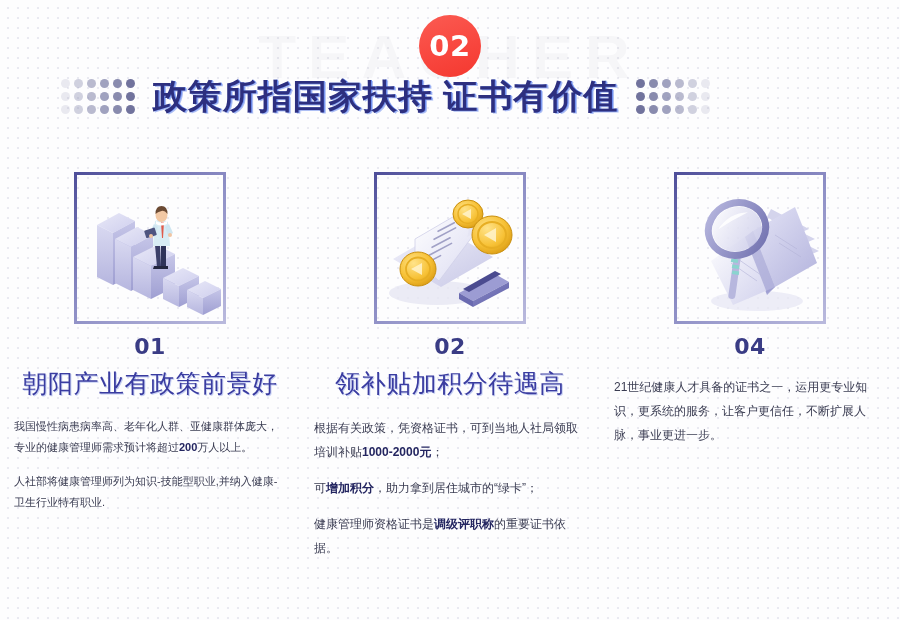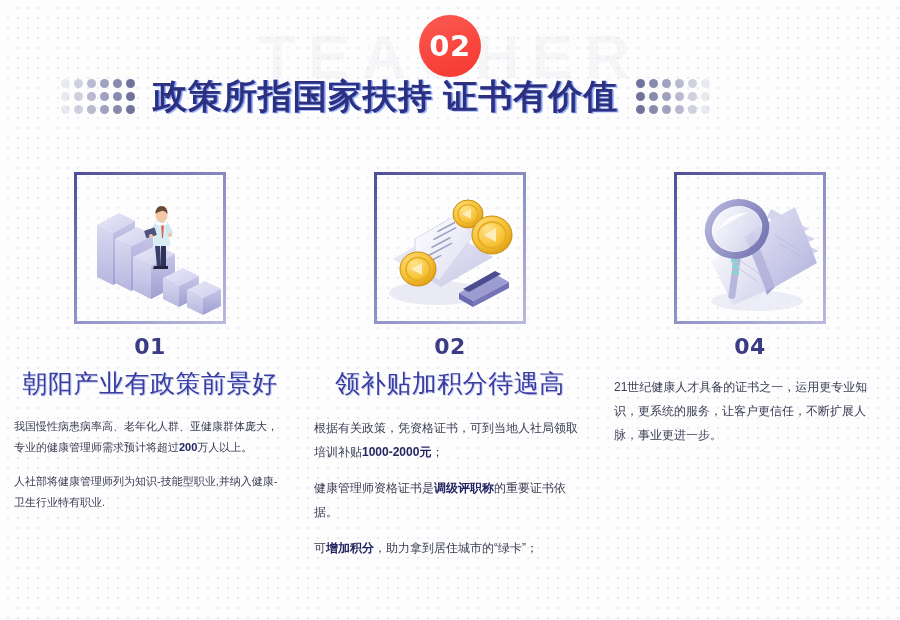--- a/index.html
+++ b/index.html
@@ -361,22 +361,22 @@
       <ellipse cx="43" cy="96" rx="18" ry="17" fill="url(#coin)" stroke="#c98f0e" stroke-width="1"></ellipse>
       <ellipse cx="43" cy="96" rx="12" ry="11.5" fill="none" stroke="#e7ae23" stroke-width="1.8"></ellipse>
       <path d="M36 96 l11 -6 l0 12 z" fill="#fff3cc" opacity="0.85"></path>
     </g>
   </svg></div>
         </div>
         <div class="card-num">02</div>
         <div class="card-head">领补贴加积分待遇高</div>
         <div class="card-body">
           <p><span>根据有关政策，凭资格证书，可到当地人社局领取培训补贴</span><b>1000-2000元</b><span>；</span></p>
+          <p><span>可</span><b>增加积分</b><span>，助力拿到居住城市的“绿卡”；</span></p>
           <p><span>健康管理师资格证书是</span><b>调级评职称</b><span>的重要证书依据。</span></p>
-          <p><span>可</span><b>增加积分</b><span>，助力拿到居住城市的“绿卡”；</span></p>
         </div>
       </div>
       <div class="card">
         <div class="illus-frame">
           <div class="illus">
   <svg viewBox="0 0 156 156" xmlns="http://www.w3.org/2000/svg">
     <defs>
       <linearGradient id="pl" x1="0" y1="0" x2="1" y2="1">
         <stop offset="0" stop-color="#ffffff"></stop>
                   <stop offset="1" stop-color="#cfcfec"></stop>

